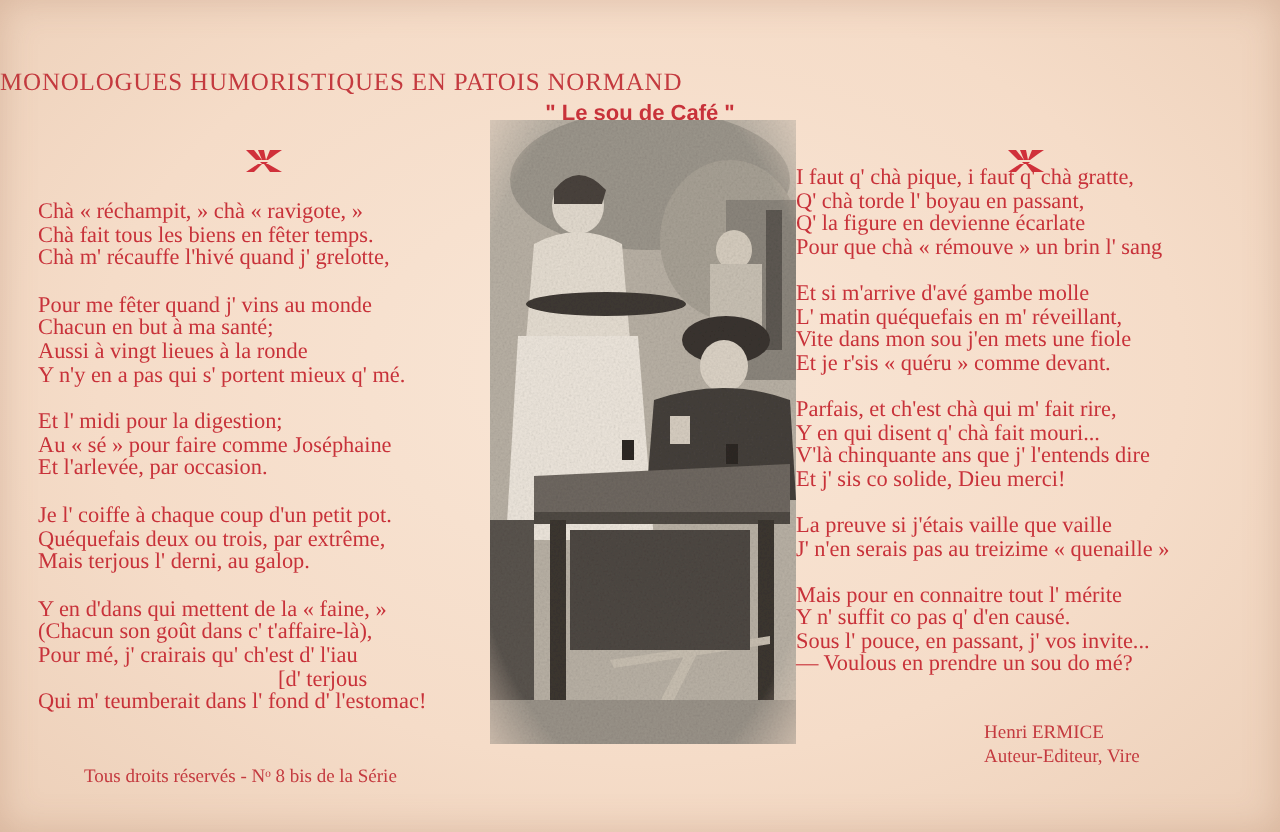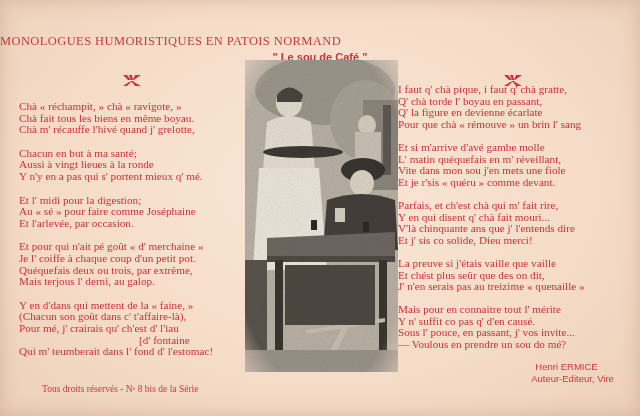--- a/index.html
+++ b/index.html
@@ -42,22 +42,22 @@
   .poem.right { left: 398px; top: 84px; width: 240px; }
   .stanza { margin-bottom: 12px; }
   .stanza .line { display: block; white-space: nowrap; }
   .stanza .line.indent { padding-left: 120px; }
   .poem.right .stanza { margin-bottom: 11.6px; }
   .footer {
     position: absolute; top: 384px; left: 42px;
     font-family: "Liberation Serif", serif; font-size: 9.5px; color: #c43a3f;
   }
   .signature {
-    position: absolute; left: 510px; top: 361px; width: 125px; text-align: center;
-    font-family: Liberation Sans, sans-serif; font-size: 9.5px; line-height: 12px; color: #c43a3f;
+    position: absolute; left: 492px; top: 361px; width: 125px; text-align: left;
+    font-family: Liberation Serif, serif; font-size: 9.5px; line-height: 12px; color: #c43a3f;
   }
   .signature .name { display: block; padding-right: 12px; }
   .signature .publisher { display: block; }
   .photo {
     position: absolute; left: 245px; top: 60px; width: 153px; height: 312px;
     -webkit-mask-image: radial-gradient(ellipse 85% 80% at 50% 50%, #000 70%, transparent 100%);
             mask-image: radial-gradient(ellipse 85% 80% at 50% 50%, #000 70%, transparent 100%);
   }
 </style>
 </head>
@@ -135,44 +135,44 @@
 
       <rect x="0" y="200" width="22" height="112" fill="#5a544e"></rect>
       <rect x="40" y="205" width="90" height="60" fill="#4e4843"></rect>
       <rect x="0" y="290" width="153" height="22" fill="#9a9389"></rect>
     </g>
   </svg>
 
   <div class="poem left">
     <div class="stanza">
       <span class="line">Chà « réchampit, » chà « ravigote, »</span>
-      <span class="line">Chà fait tous les biens en même boyau.</span>
+      <span class="line">Chà fait tous les biens en fêter temps.</span>
       <span class="line">Chà m' récauffe l'hivé quand j' grelotte,</span>
     </div>
     <div class="stanza">
+      <span class="line">Pour me fêter quand j' vins au monde</span>
       <span class="line">Chacun en but à ma santé;</span>
       <span class="line">Aussi à vingt lieues à la ronde</span>
       <span class="line">Y n'y en a pas qui s' portent mieux q' mé.</span>
     </div>
     <div class="stanza">
       <span class="line">Et l' midi pour la digestion;</span>
       <span class="line">Au « sé » pour faire comme Joséphaine</span>
       <span class="line">Et l'arlevée, par occasion.</span>
     </div>
     <div class="stanza">
-      <span class="line">Et pour qui n'ait pé goût « d' merchaine »</span>
       <span class="line">Je l' coiffe à chaque coup d'un petit pot.</span>
       <span class="line">Quéquefais deux ou trois, par extrême,</span>
       <span class="line">Mais terjous l' derni, au galop.</span>
     </div>
     <div class="stanza">
       <span class="line">Y en d'dans qui mettent de la « faine, »</span>
       <span class="line">(Chacun son goût dans c' t'affaire-là),</span>
       <span class="line">Pour mé, j' crairais qu' ch'est d' l'iau</span>
-      <span class="line indent">[d' fontaine</span>
+      <span class="line indent">[d' terjous</span>
       <span class="line">Qui m' teumberait dans l' fond d' l'estomac!</span>
     </div>
   </div>
 
   <div class="poem right">
     <div class="stanza">
       <span class="line">I faut q' chà pique, i faut q' chà gratte,</span>
       <span class="line">Q' chà torde l' boyau en passant,</span>
       <span class="line">Q' la figure en devienne écarlate</span>
       <span class="line">Pour que chà « rémouve » un brin l' sang</span>
@@ -184,21 +184,20 @@
       <span class="line">Et je r'sis « quéru » comme devant.</span>
     </div>
     <div class="stanza">
       <span class="line">Parfais, et ch'est chà qui m' fait rire,</span>
       <span class="line">Y en qui disent q' chà fait mouri...</span>
       <span class="line">V'là chinquante ans que j' l'entends dire</span>
       <span class="line">Et j' sis co solide, Dieu merci!</span>
     </div>
     <div class="stanza">
       <span class="line">La preuve si j'étais vaille que vaille</span>
-      <span class="line">Et chést plus seûr que des on dit,</span>
       <span class="line">J' n'en serais pas au treizime « quenaille »</span>
     </div>
     <div class="stanza">
       <span class="line">Mais pour en connaitre tout l' mérite</span>
       <span class="line">Y n' suffit co pas q' d'en causé.</span>
       <span class="line">Sous l' pouce, en passant, j' vos invite...</span>
       <span class="line">— Voulous en prendre un sou do mé?</span>
     </div>
   </div>
 

